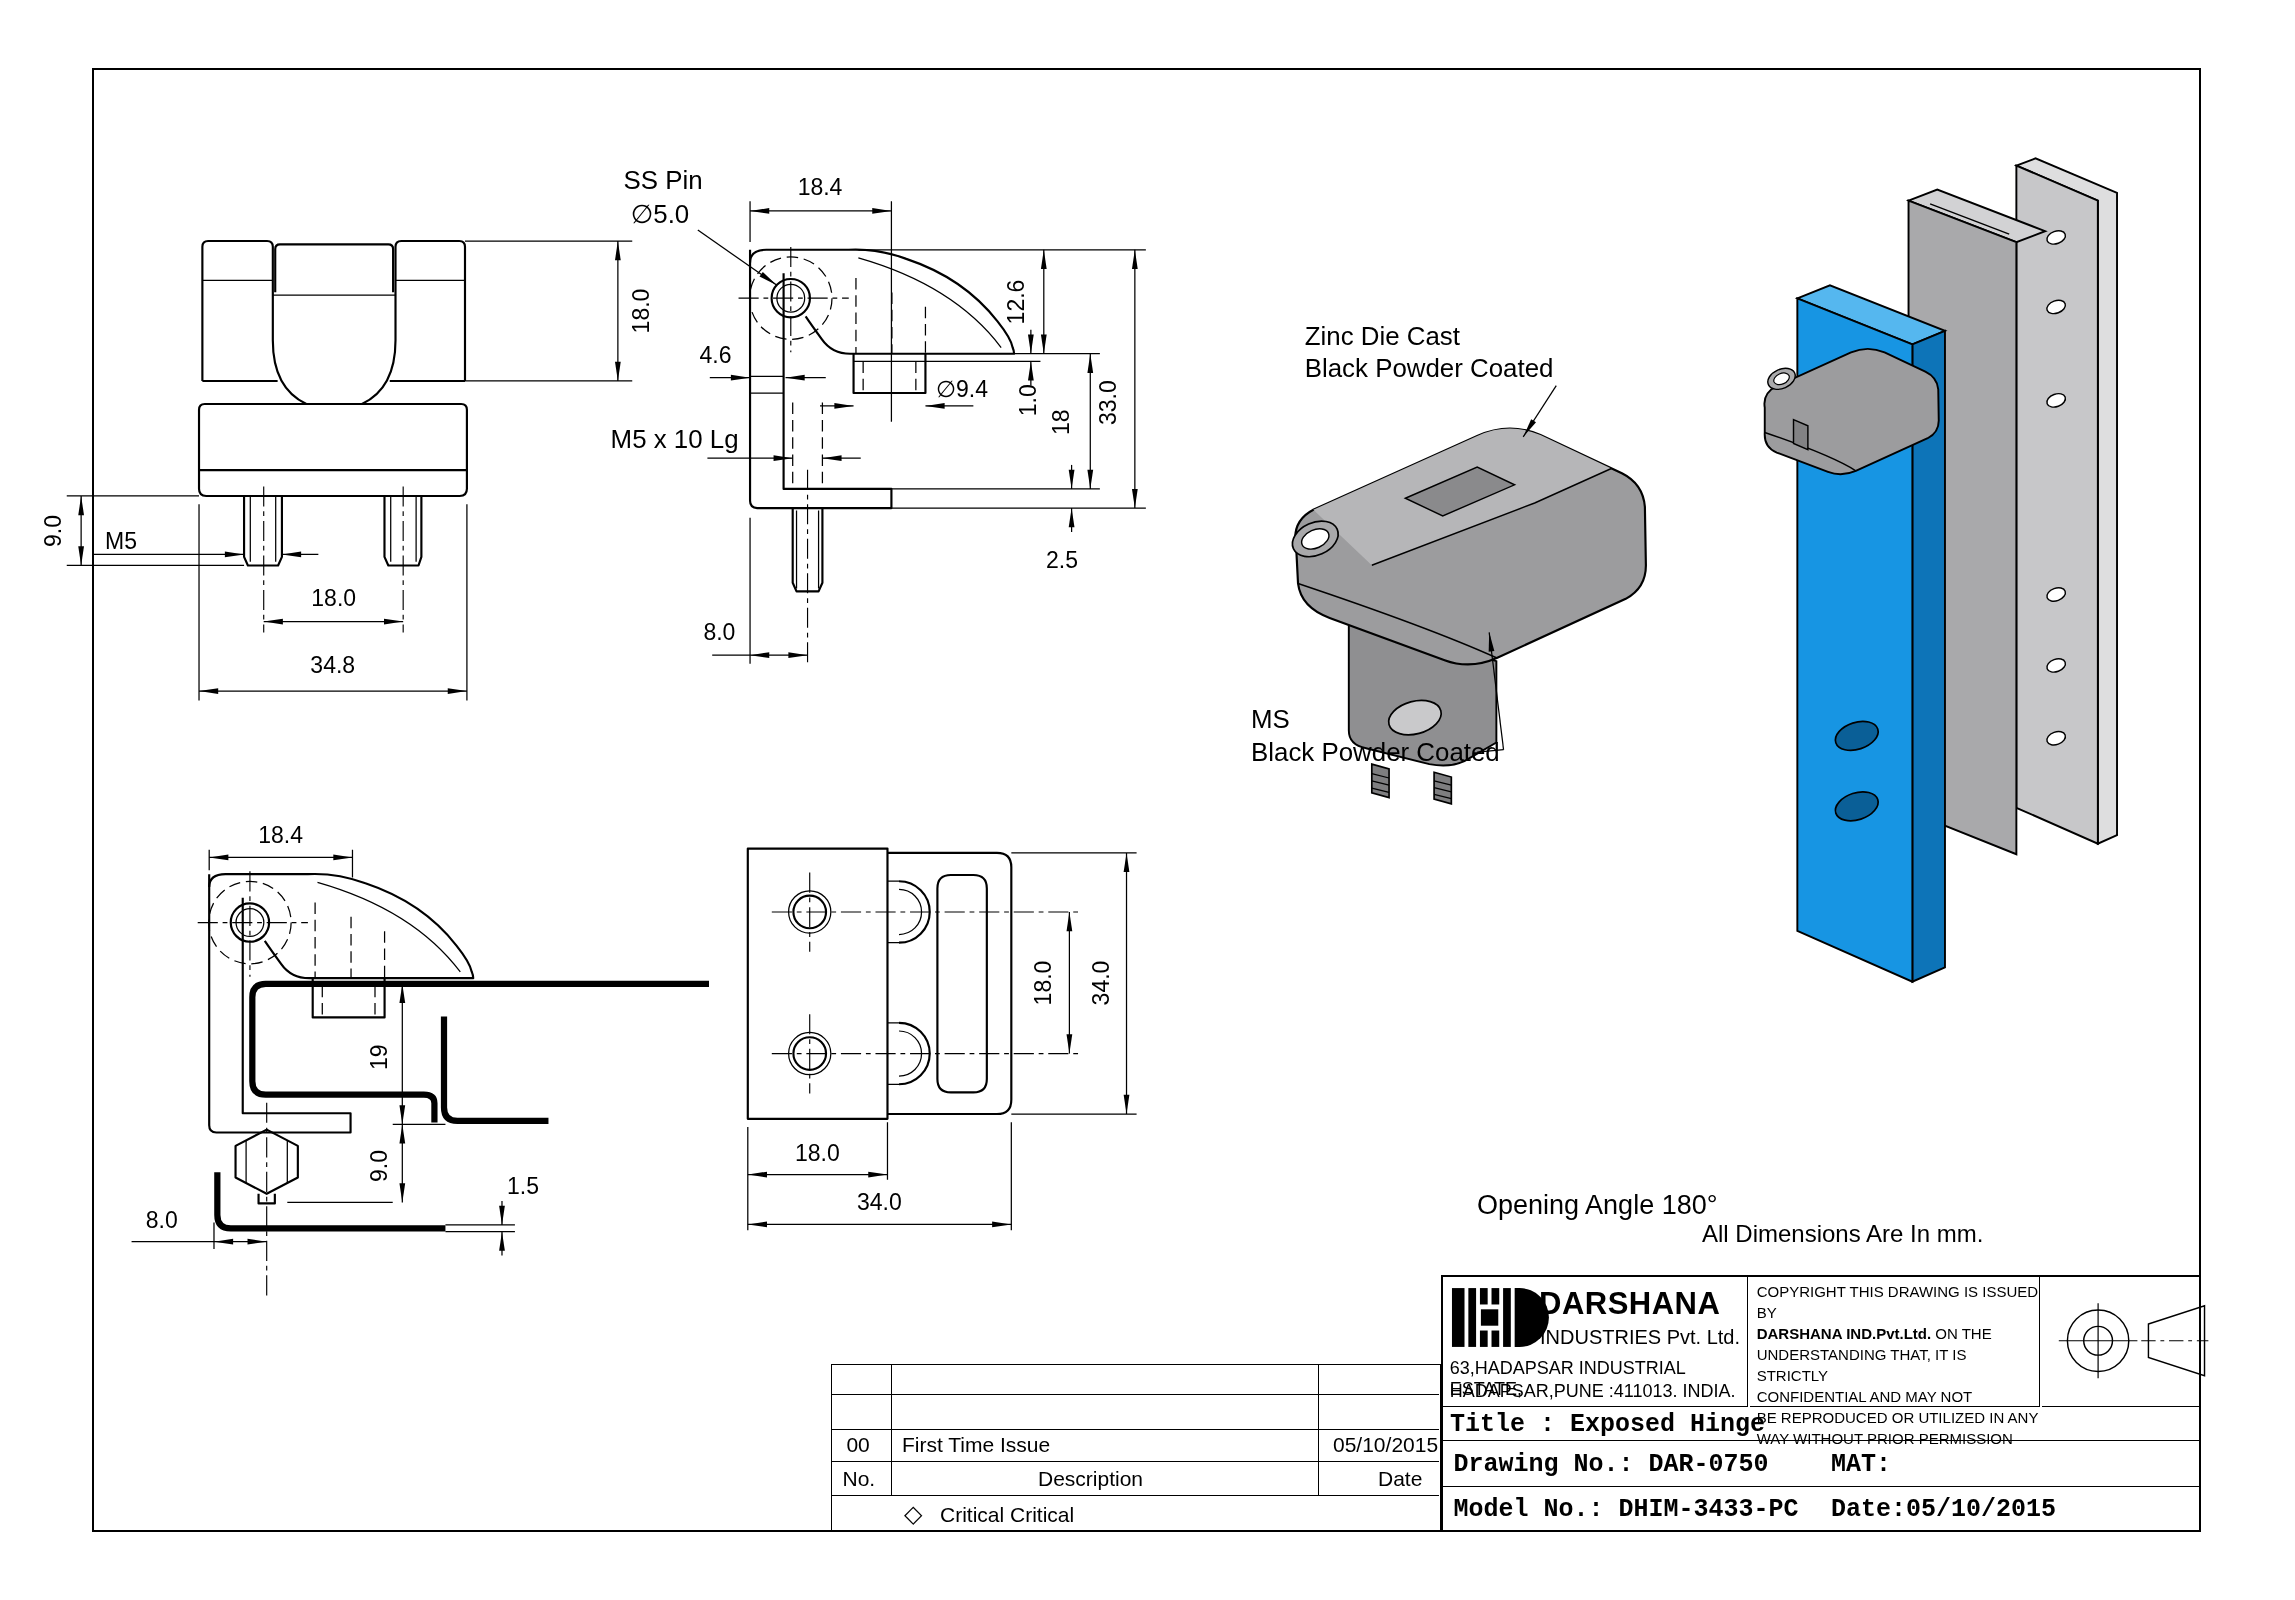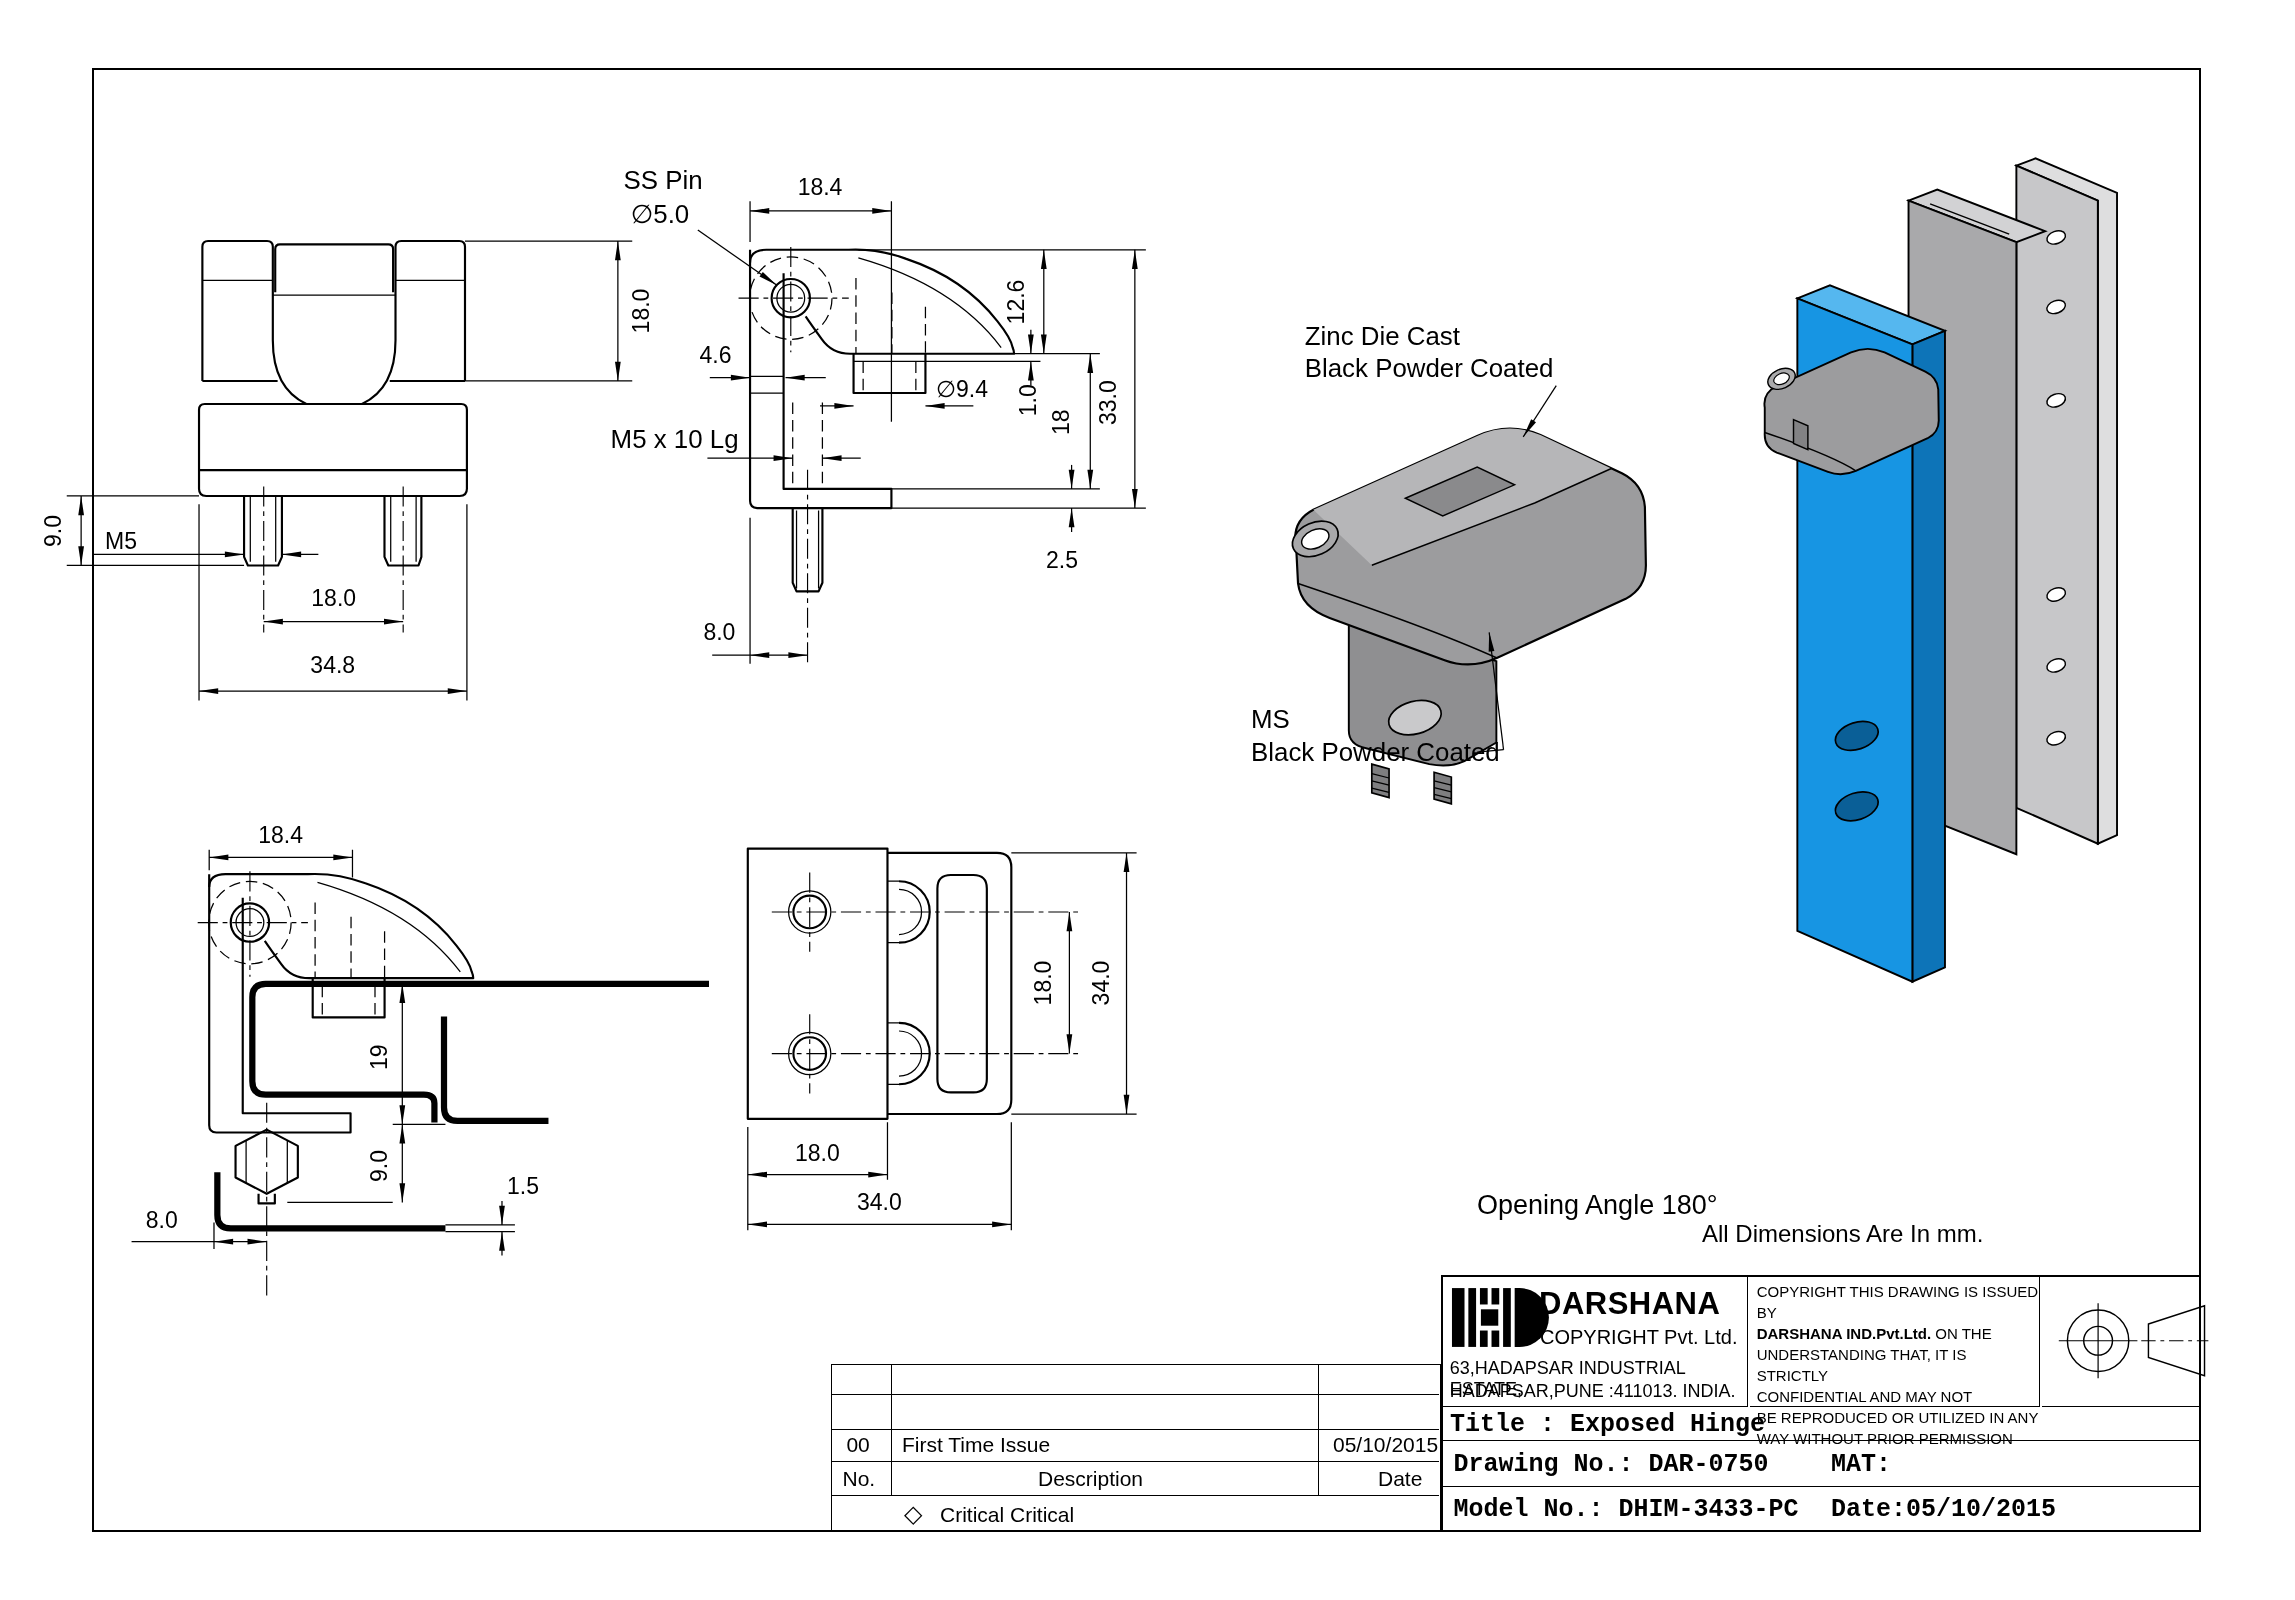--- a/index.html
+++ b/index.html
@@ -290,21 +290,21 @@
         <rect x="36" y="0" width="16" height="122"></rect>
         <rect x="60" y="0" width="16" height="34"></rect>
           <rect x="60" y="88" width="16" height="34"></rect>
         <rect x="84" y="0" width="16" height="34"></rect>
           <rect x="84" y="88" width="16" height="34"></rect>
         <rect x="62" y="44" width="36" height="34"></rect>
         <rect x="108" y="0" width="16" height="122"></rect>
         <path d="M132,0 h10 a61,61 0 0 1 0,122 h-10 z"></path>
       </svg>
       <div class="abs" style="left:96px;top:8.6px;font-size:31px;font-weight:700;letter-spacing:0.5px">DARSHANA</div>
-      <div class="abs" style="left:97px;top:49px;font-size:20px">COPYRIGHT Pvt. Ltd.</div>
+      <div class="abs" style="left:97px;top:49px;font-size:20px">INDUSTRIES Pvt. Ltd.</div>
       <div class="abs addr" style="left:6.7px;top:81px">63,HADAPSAR INDUSTRIAL ESTATE,</div>
       <div class="abs addr" style="left:6.7px;top:104px">HADAPSAR,PUNE :411013. INDIA.</div>
     </div>
     <div class="tb-cell copy" style="left:307px;top:0;width:290px;height:130px;border-right:1.9px solid #000;border-bottom:1.9px solid #000;padding:3.8px 0 0 6.7px">
       <div>COPYRIGHT THIS DRAWING IS ISSUED BY</div>
       <div><b>DARSHANA IND.Pvt.Ltd.</b><span> ON THE</span></div>
       <div>UNDERSTANDING THAT, IT IS STRICTLY</div>
       <div>CONFIDENTIAL AND MAY NOT</div>
       <div>BE REPRODUCED OR UTILIZED IN ANY</div>
       <div>WAY WITHOUT PRIOR PERMISSION</div>

